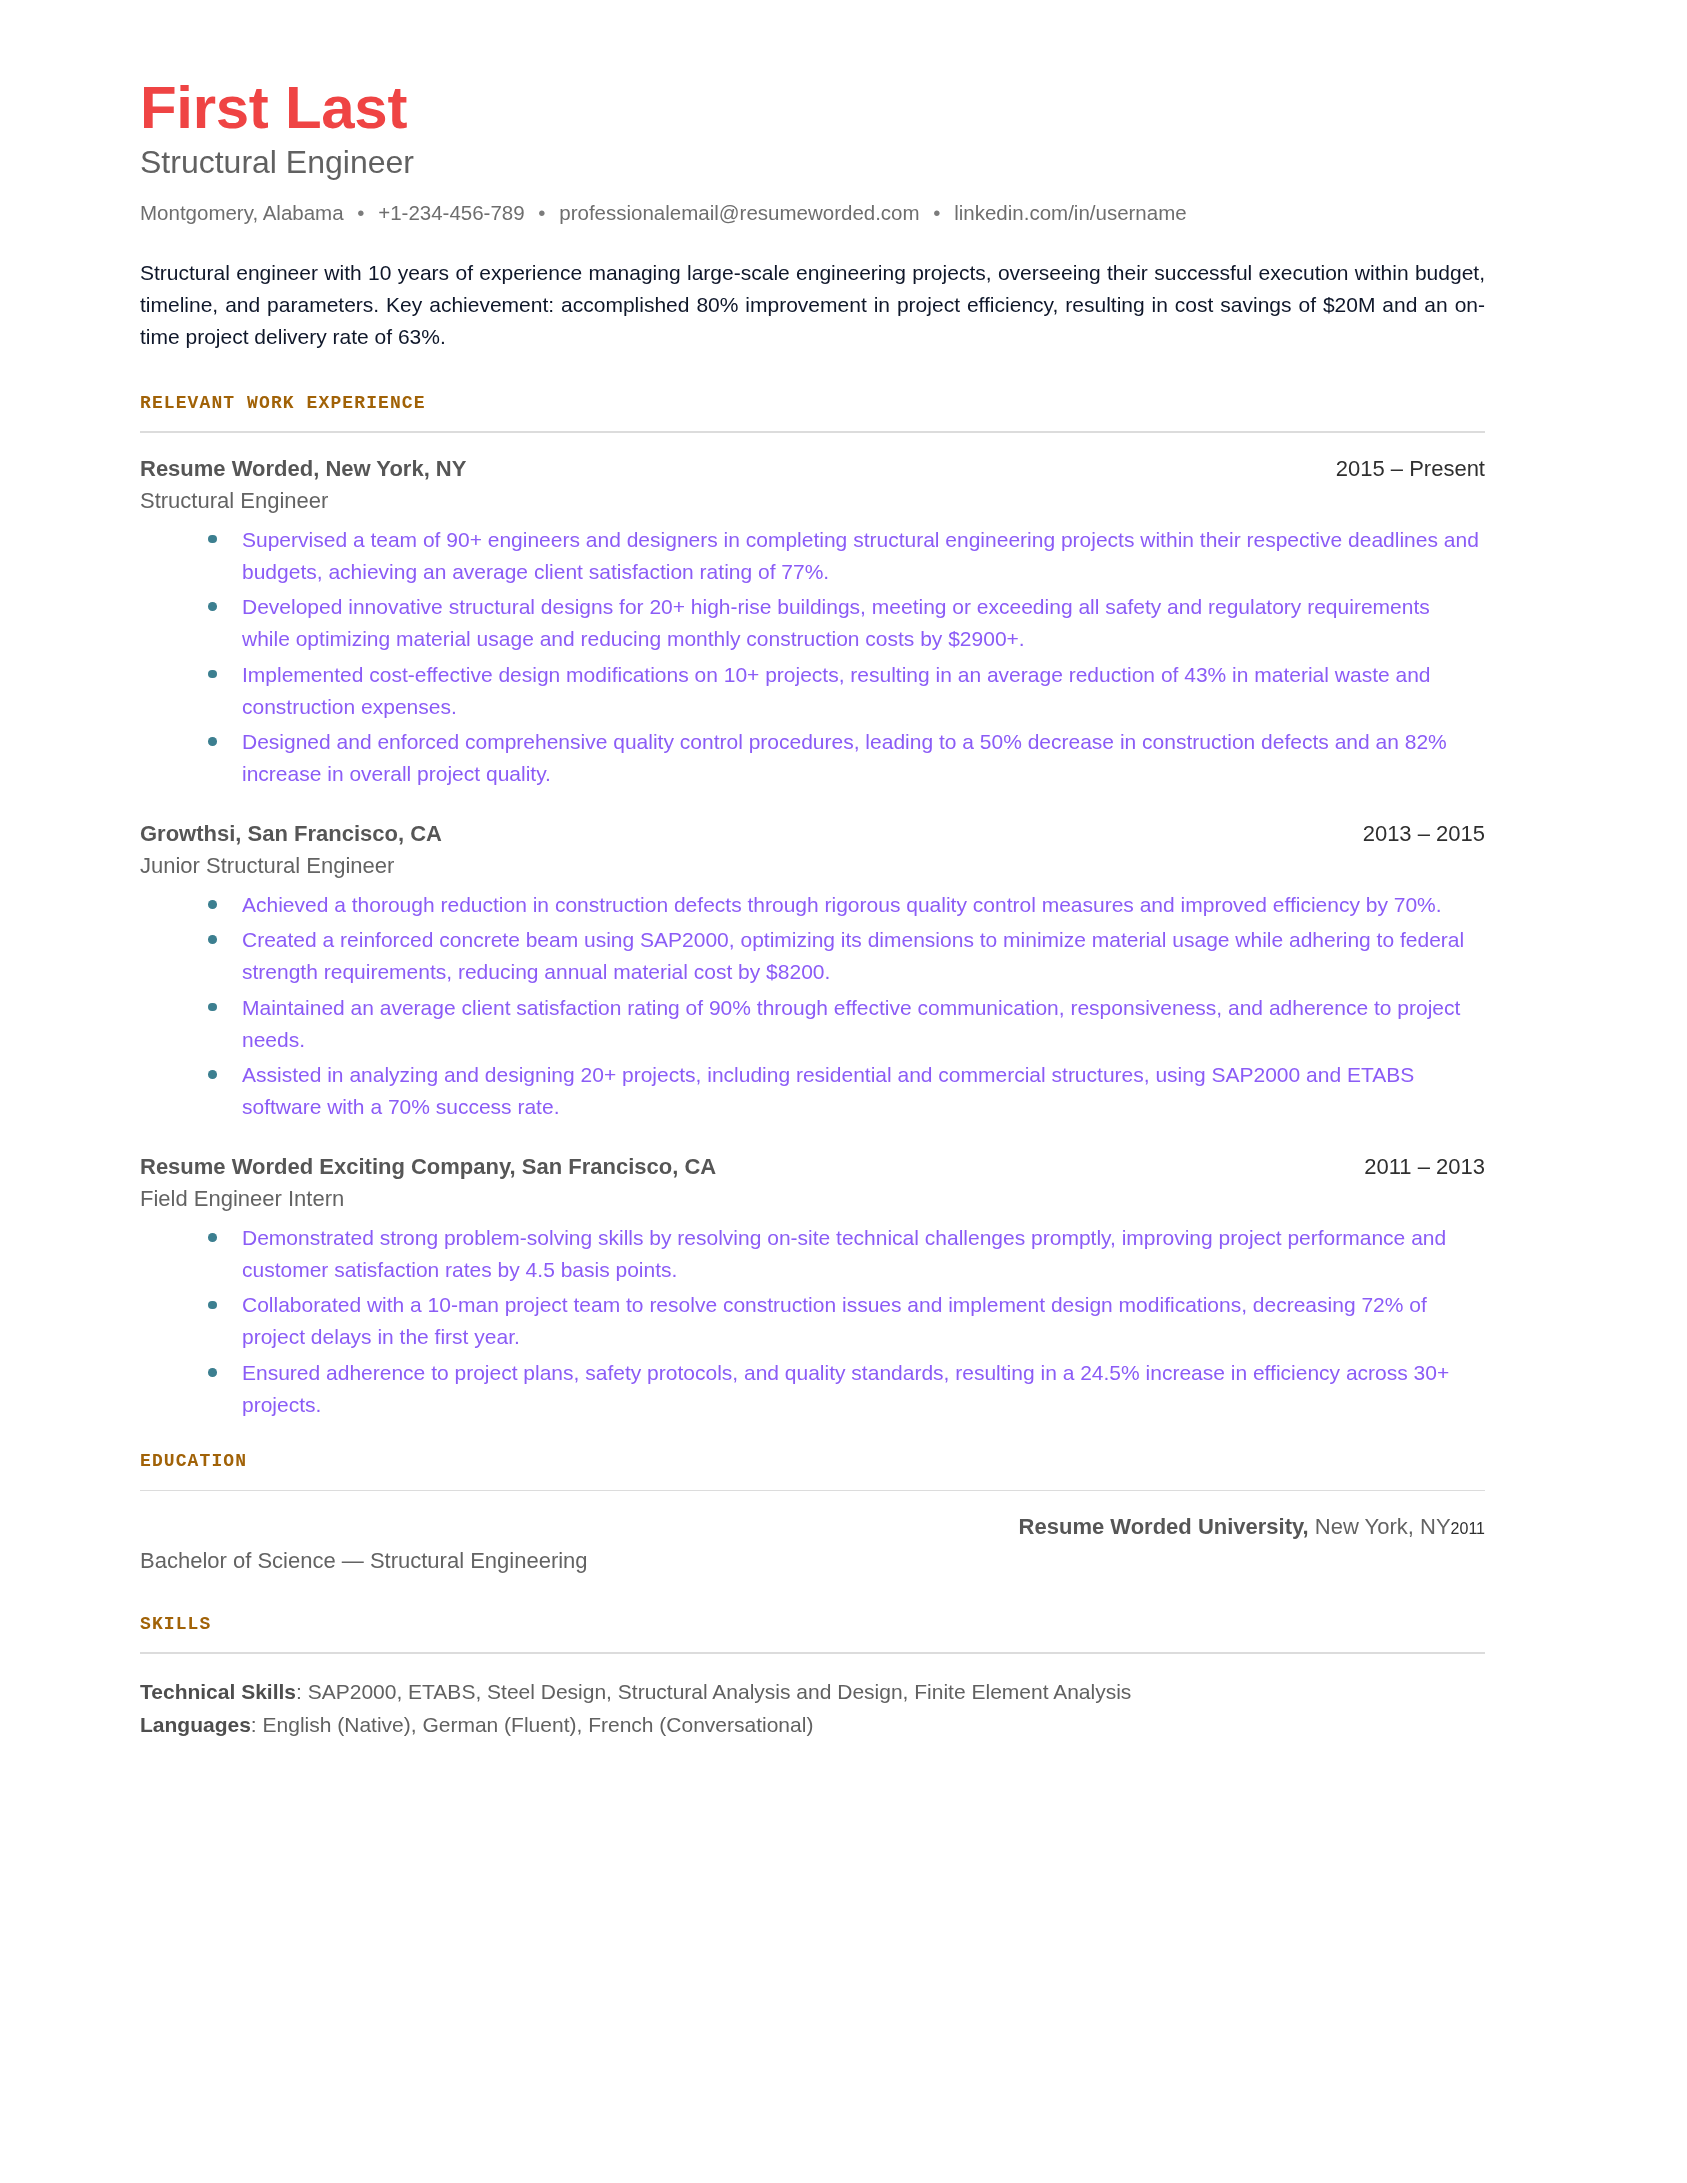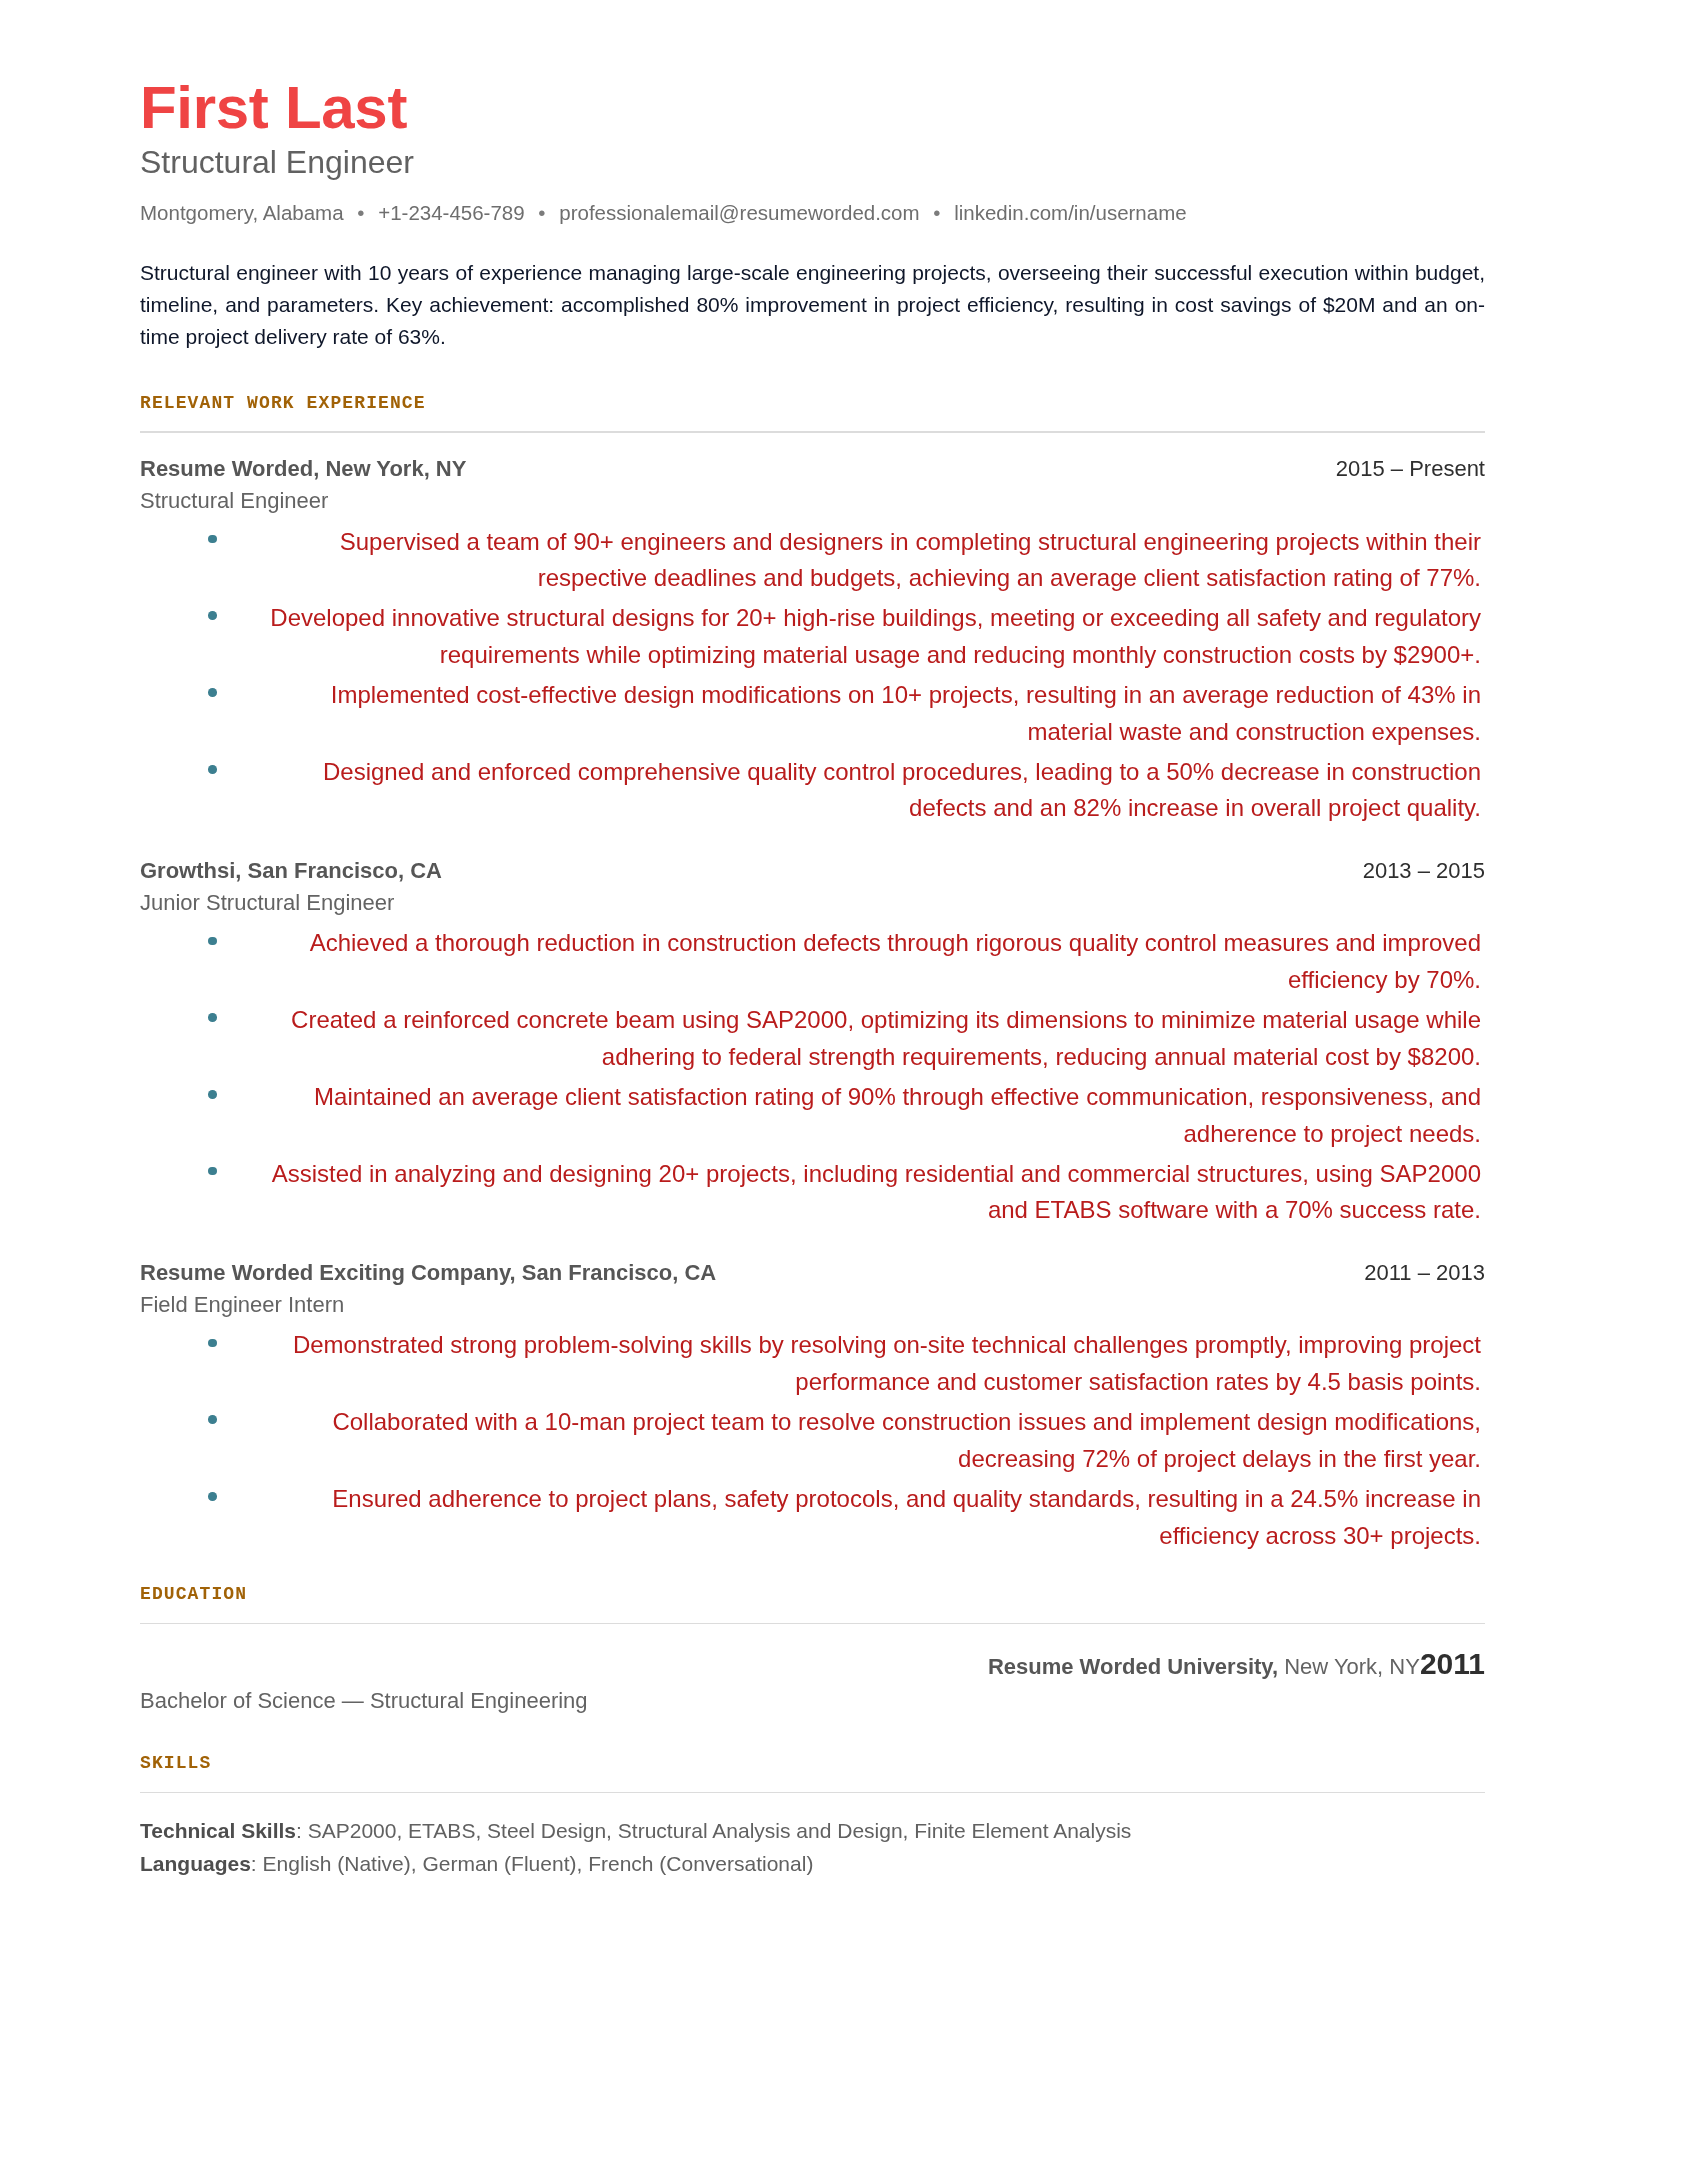--- a/index.html
+++ b/index.html
@@ -100,27 +100,26 @@
     margin-bottom: 9.3px;
     line-height: 1.25;
   }
   ul.bullets {
     list-style: none;
     margin: 0 0 30px 0;
     padding: 0 0 0 64px;
   }
   ul.bullets li {
     position: relative;
-    font-size: 24px;
+    font-size: 21px;
     line-height: 1.53;
-    color: #b91c1c;
+    color: #8b5cf6;
     margin-bottom: 3.3px;
     padding-left: 38px;
     max-width: 1277px;
-    text-align: right;
   }
   ul.bullets li::before {
     content: "";
     position: absolute;
     left: 4px;
     top: 11.2px;
     width: 8.6px;
     height: 8.6px;
     border-radius: 50%;
     background: #3c7f90;
@@ -133,24 +132,23 @@
     align-items: baseline;
     width: 100%;
   }
   .edu-school {
     font-size: 22px;
     color: #636363;
     line-height: 1.3;
   }
   .edu-school b { font-weight: bold; color: #565656; }
   .edu-year {
-    font-size: 30px;
+    font-size: 16px;
     color: #2f2f2f;
     white-space: nowrap;
-    font-weight: bold;
   }
   .edu-degree {
     font-size: 22px;
     color: #636363;
     margin-top: 5.3px;
     line-height: 1.3;
   }
 
   
   .skill-line {

